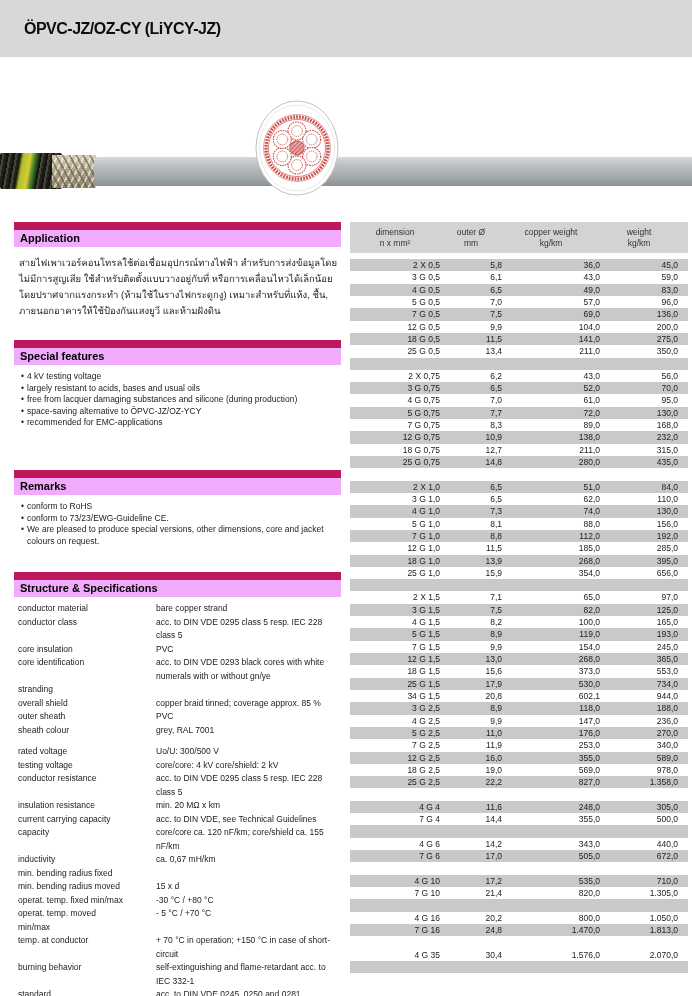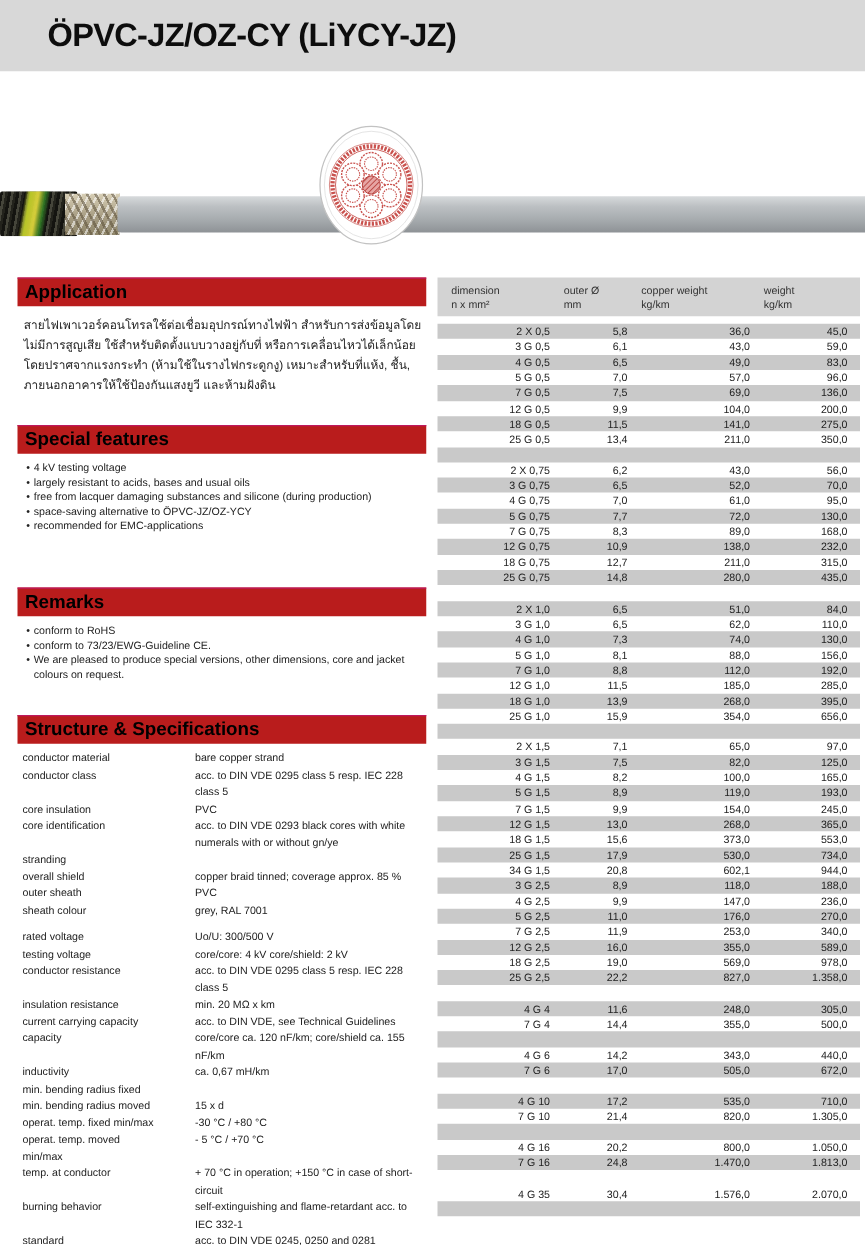--- a/index.html
+++ b/index.html
@@ -1,57 +1,57 @@
 <!DOCTYPE html>
 <html><head>
 <meta charset="utf-8">
 <style>
   html,body{margin:0;padding:0;background:#fff;}
   body{width:692px;height:996px;position:relative;font-family:"Liberation Sans",sans-serif;color:#1a1a1a;overflow:hidden;}
 
   
   .title-bar{position:absolute;left:0;top:0;width:692px;height:57px;background:#d8d8d8;
     display:flex;align-items:center;padding-left:20px;box-sizing:border-box;}
-  .title-bar h1{margin:18px;font-size:26px;font-weight:bold;letter-spacing:-0.5px;color:#0d0d0d;}
+  .title-bar h1{margin:4px;font-size:16px;font-weight:bold;letter-spacing:-0.5px;color:#0d0d0d;}
 
   
   .cable-cores{position:absolute;left:0;top:153px;width:62px;height:36px;border-radius:2px;
     background:
       linear-gradient(100deg, rgba(0,0,0,0) 30%, rgba(190,205,40,.95) 36%, rgba(230,220,60,.9) 46%, rgba(40,120,30,.85) 54%, rgba(0,0,0,0) 60%),
       repeating-linear-gradient(100deg,#141410 0 2.5px,#45453a 2.5px 4.5px,#23231c 4.5px 6.5px);}
   .cable-braid{position:absolute;left:52px;top:155px;width:44px;height:33px;
     background:
       repeating-linear-gradient(62deg, rgba(92,80,58,.55) 0 2px, rgba(0,0,0,0) 2px 6px),
       repeating-linear-gradient(-62deg, rgba(255,255,255,.55) 0 2px, rgba(0,0,0,0) 2px 6px),
       linear-gradient(#d8cfb6,#a79d83 55%,#8e8569);}
   .cable-sheath{position:absolute;left:94px;top:157px;width:598px;height:29px;border-radius:3px 0 0 3px;
     background:linear-gradient(#d7dadc 0%,#bcc0c3 28%,#a6abae 65%,#8e9296 100%);}
   .cross-section{position:absolute;left:255px;top:100px;width:84px;height:96px;}
 
   
   .left-col{position:absolute;left:14px;top:222px;width:327px;height:770px;}
   .section{position:absolute;left:0;width:327px;}
-  .sec-h{border-top:1px solid #be185d;background:#b91c1c;font-size:15px;font-weight:bold;
+  .sec-h{border-top:8px solid #be185d;background:#f0abfc;font-size:11px;font-weight:bold;
     padding:2px 6px 3px;color:#000;}
   .thai-text{font-size:9.5px;line-height:16px;padding:8px 2px 0 5px;color:#222;}
   .bullets{padding:6px 0 0 4px;}
   .bullet-item{display:flex;font-size:8.5px;line-height:11.5px;color:#222;}
   .bullet-item .dot{width:9px;flex:none;text-align:center;}
   .bullet-item .bt{flex:1;}
   .specs{padding-top:5px;}
   .spec-row{display:flex;font-size:8.5px;line-height:13.5px;color:#222;gap:26px;}
   .spec-label{width:112px;flex:none;padding-left:4px;}
   .spec-value{flex:1;}
   .spec-gap{height:8px;}
 
   
   .dim-table{position:absolute;left:350px;top:222px;width:338px;}
   .t-head{background:#d3d3d3;height:31px;display:flex;align-items:flex-start;
     font-size:8.5px;line-height:10.5px;color:#333;padding-top:5px;box-sizing:border-box;}
-  .t-head .hl{display:block;text-align:left;padding-left:11px;}
+  .t-head .hl{display:block;text-align:center;}
   .t-gap{height:6px;}
   .t-row{display:flex;height:12.32px;font-size:8.5px;line-height:12.4px;color:#222;}
   .t-row.shade{background:#c9c9c9;}
   .c{display:block;text-align:right;box-sizing:border-box;}
   .c1{width:90px;}
   .c2{width:62px;}
   .c3{width:98px;}
   .c4{width:78px;}
 </style>
 </head>

